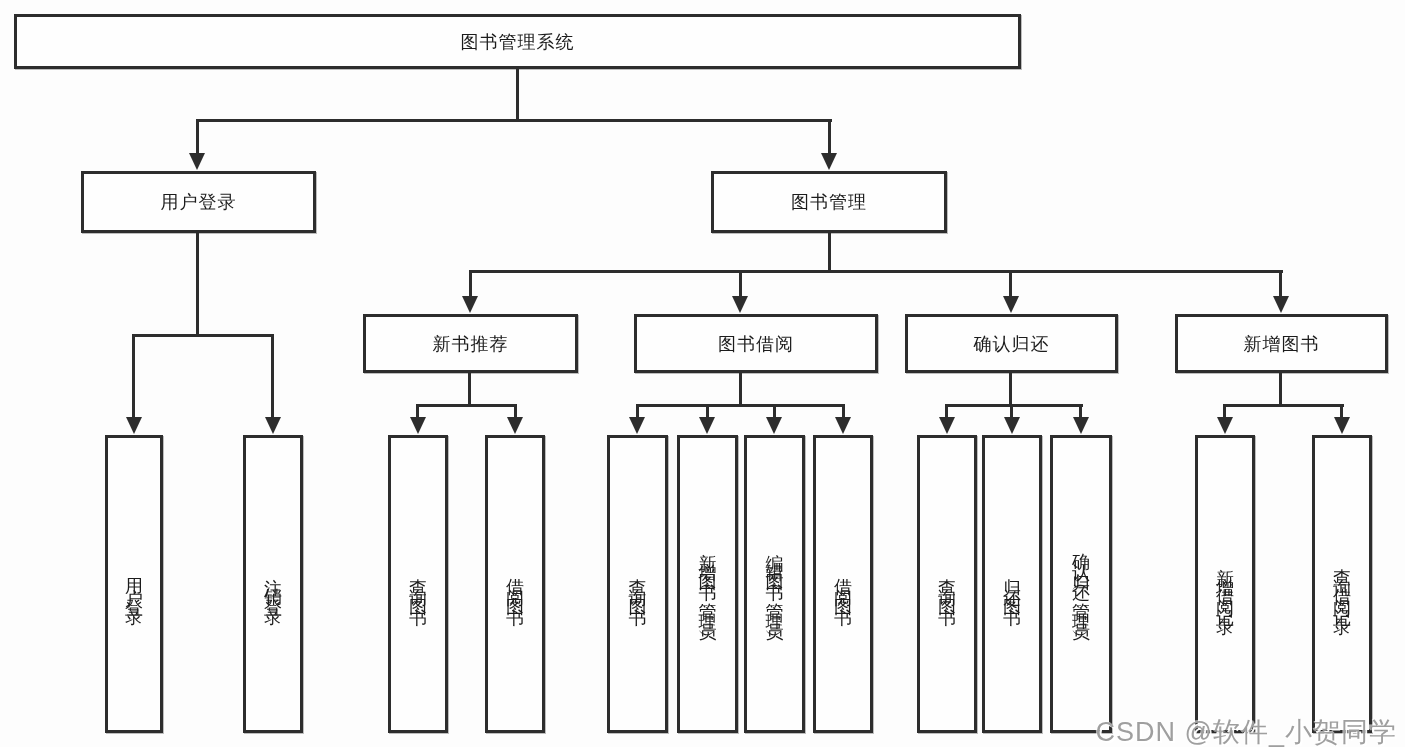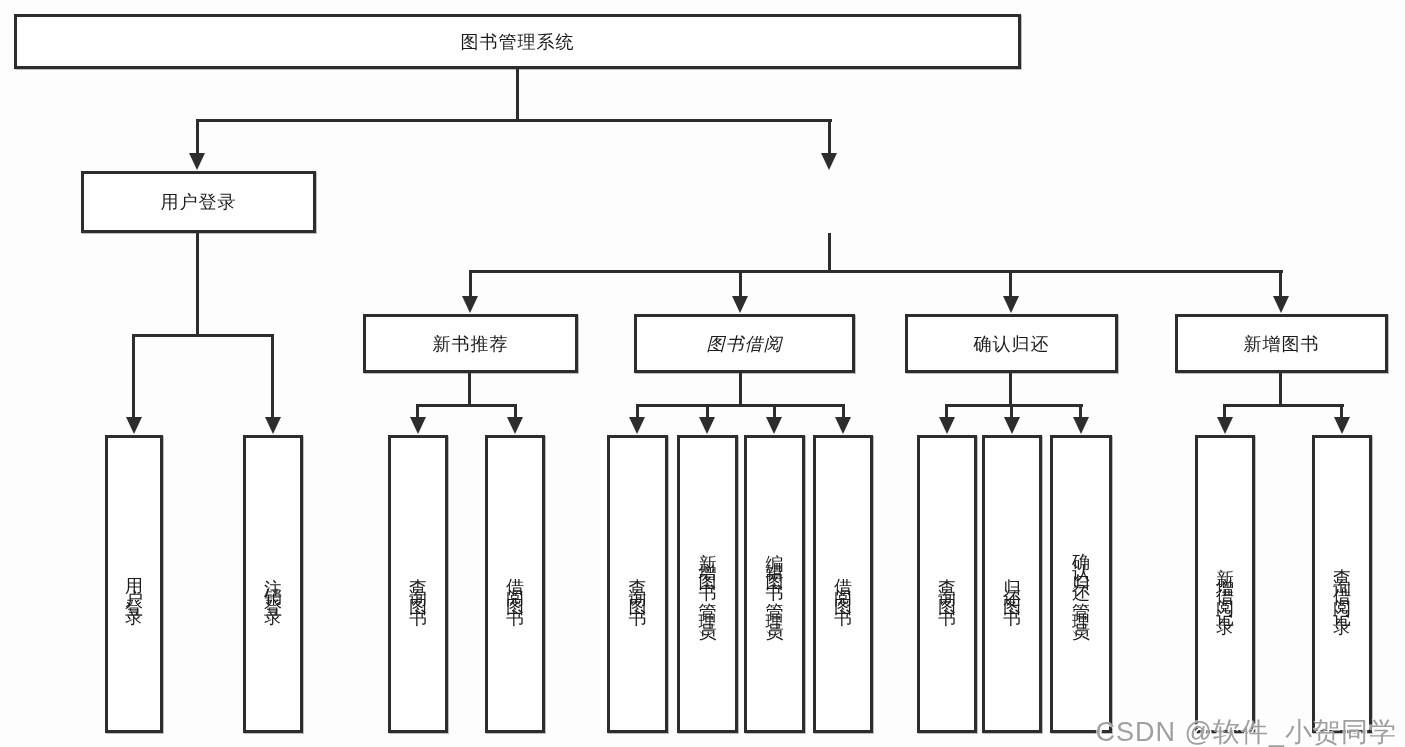--- a/index.html
+++ b/index.html
@@ -76,20 +76,23 @@
   <div class="vline" style="left:516px; top:69px; height:52px;"></div>
   <div class="hline" style="left:196px; top:119px; width:636px;"></div>
   <div class="vline" style="left:196px; top:119px; height:36px;"></div>
   <div class="arrowhead" style="left:189px; top:153px;"></div>
   <div class="vline" style="left:828px; top:119px; height:36px;"></div>
   <div class="arrowhead" style="left:821px; top:153px;"></div>
 
   <div class="node" style="left:81px; top:171px; width:235px; height:62px;">
     <span>用户登录</span>
   </div>
+  <div class="node" style="left:711px; top:171px; width:236px; height:62px;">
+    <span>图书管理</span>
+  </div>
 
   <div class="vline" style="left:196px; top:233px; height:104px;"></div>
   <div class="hline" style="left:132px; top:334px; width:142px;"></div>
   <div class="vline" style="left:132px; top:334px; height:84px;"></div>
   <div class="arrowhead" style="left:126px; top:417px;"></div>
   <div class="vline" style="left:271px; top:334px; height:84px;"></div>
   <div class="arrowhead" style="left:265px; top:417px;"></div>
 
   <div class="vline" style="left:828px; top:233px; height:40px;"></div>
   <div class="hline" style="left:469px; top:270px; width:814px;"></div>
@@ -98,21 +101,21 @@
   <div class="vline" style="left:739px; top:270px; height:27px;"></div>
   <div class="arrowhead" style="left:732px; top:296px;"></div>
   <div class="vline" style="left:1009px; top:270px; height:27px;"></div>
   <div class="arrowhead" style="left:1003px; top:296px;"></div>
   <div class="vline" style="left:1279px; top:270px; height:27px;"></div>
   <div class="arrowhead" style="left:1273px; top:296px;"></div>
 
   <div class="node" style="left:363px; top:314px; width:215px; height:59px;">
     <span>新书推荐</span>
   </div>
-  <div class="node" style="left:634px; top:314px; width:221px; height:59px;font-style:italic;">
+  <div class="node" style="left:634px; top:314px; width:244px; height:59px;">
     <span>图书借阅</span>
   </div>
   <div class="node" style="left:905px; top:314px; width:213px; height:59px;">
     <span>确认归还</span>
   </div>
   <div class="node" style="left:1175px; top:314px; width:213px; height:59px;">
     <span>新增图书</span>
   </div>
 
   <div class="vline" style="left:468px; top:373px; height:34px;"></div>

